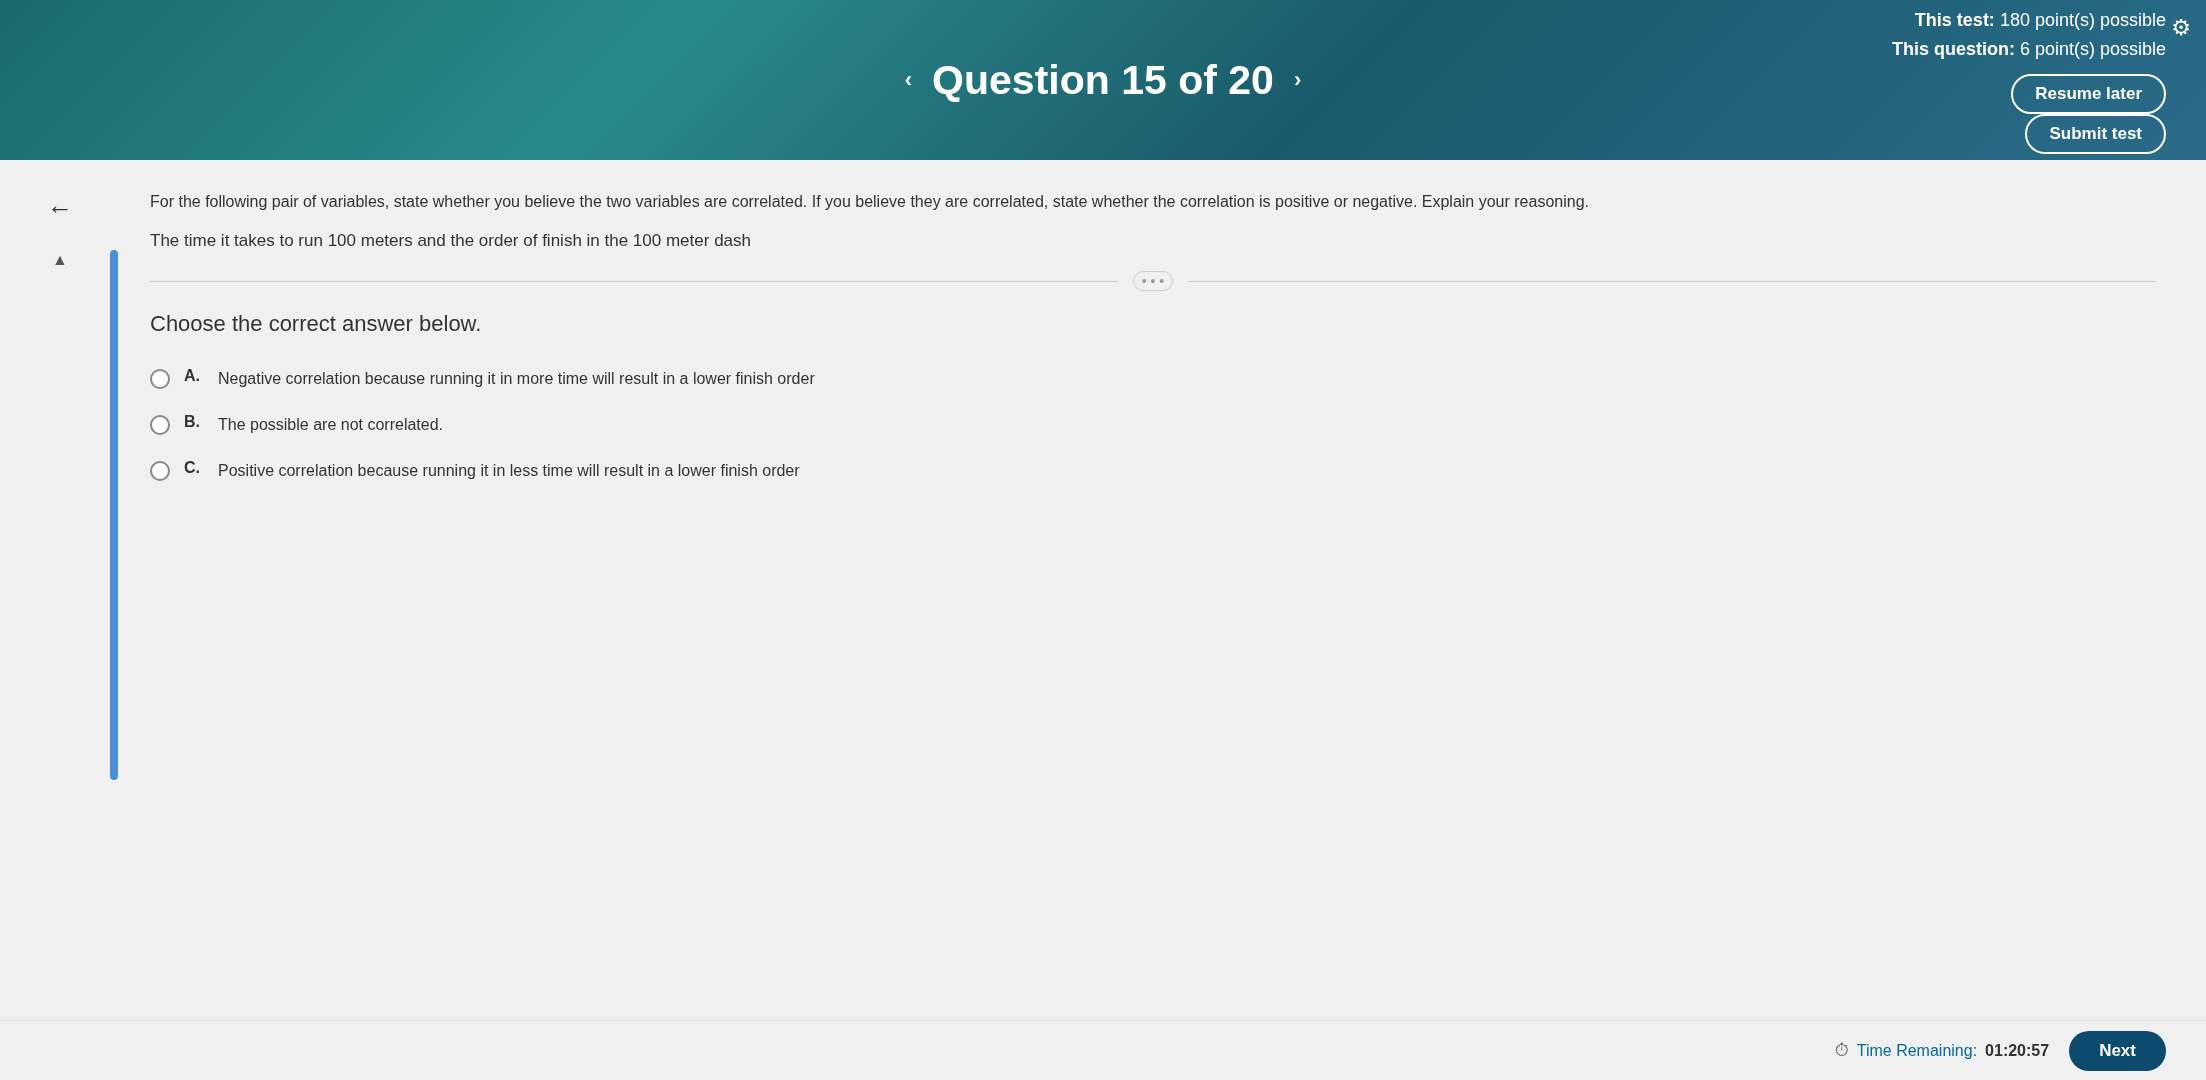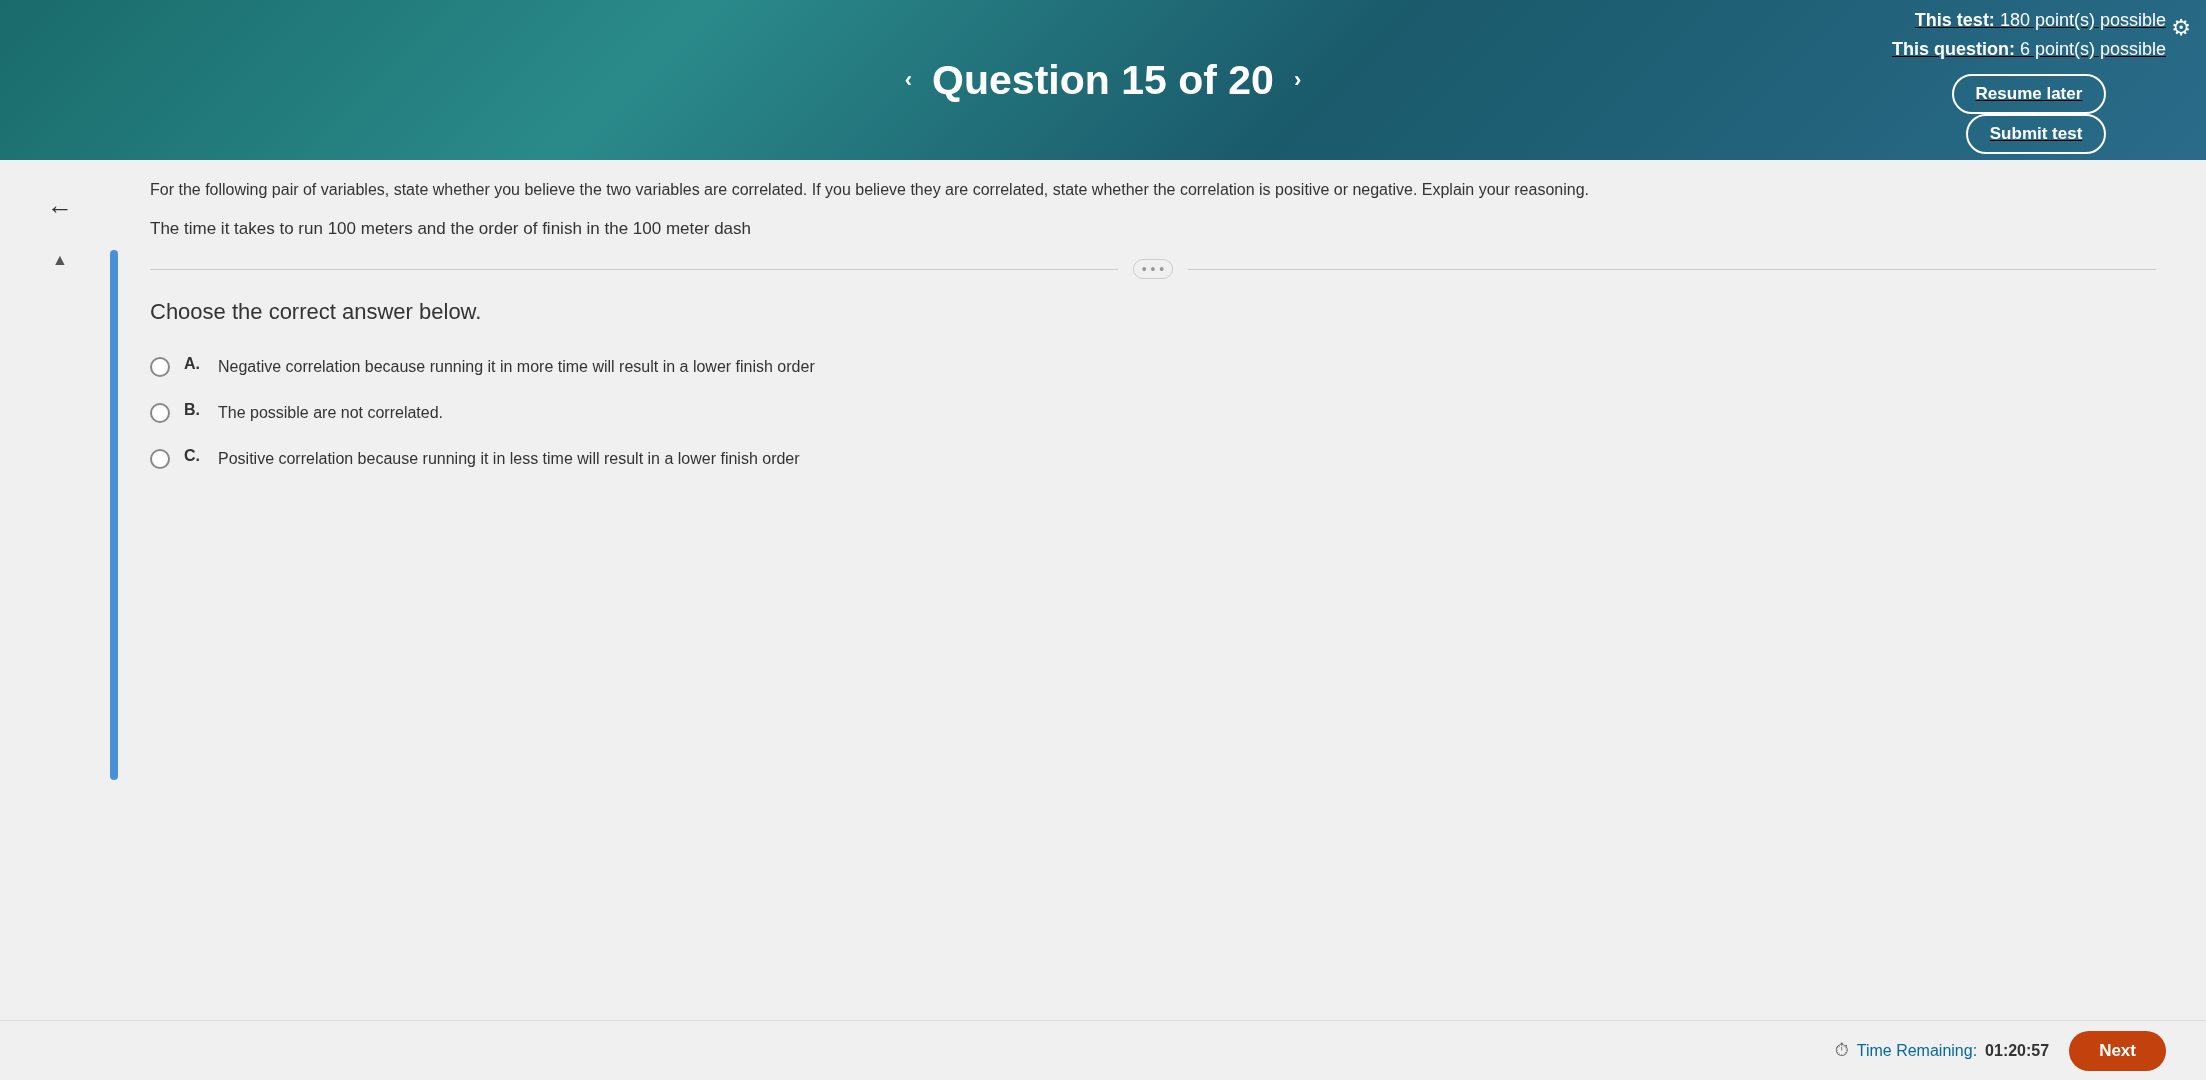--- a/index.html
+++ b/index.html
@@ -44,23 +44,22 @@
 
     .question-title {
       color: white;
       font-size: 41px;
       font-weight: bold;
     }
 
     .header-right {
       display: flex;
       flex-direction: column;
-      align-items: center;
+      align-items: flex-end;
       gap: 10px;
-      text-decoration: underline;
     }
 
     .test-info {
       text-align: right;
       color: white;
     }
 
     .test-info p {
       font-size: 18px;
       line-height: 1.6;
@@ -146,21 +145,21 @@
       position: absolute;
       left: 110px;
       top: 90px;
       bottom: 300px;
       border-radius: 4px;
     }
 
     
     .question-content {
       flex: 1;
-      padding: 16px 50px 30px 30px;
+      padding: 28px 50px 30px 30px;
     }
 
     .question-instructions {
       font-size: 16px;
       color: #333;
       line-height: 1.7;
       margin-bottom: 16px;
       max-width: 1900px;
     }
 
@@ -269,21 +268,21 @@
       font-weight: normal;
       color: #0369a1;
     }
 
     .time-value {
       font-weight: bold;
       color: #333;
     }
 
     .btn-next {
-      background: #c2410c;
+      background: #0c4a6e;
       color: white;
       border: none;
       border-radius: 25px;
       padding: 10px 30px;
       font-size: 17px;
       font-weight: bold;
       cursor: pointer;
     }
   </style>
 </head>

